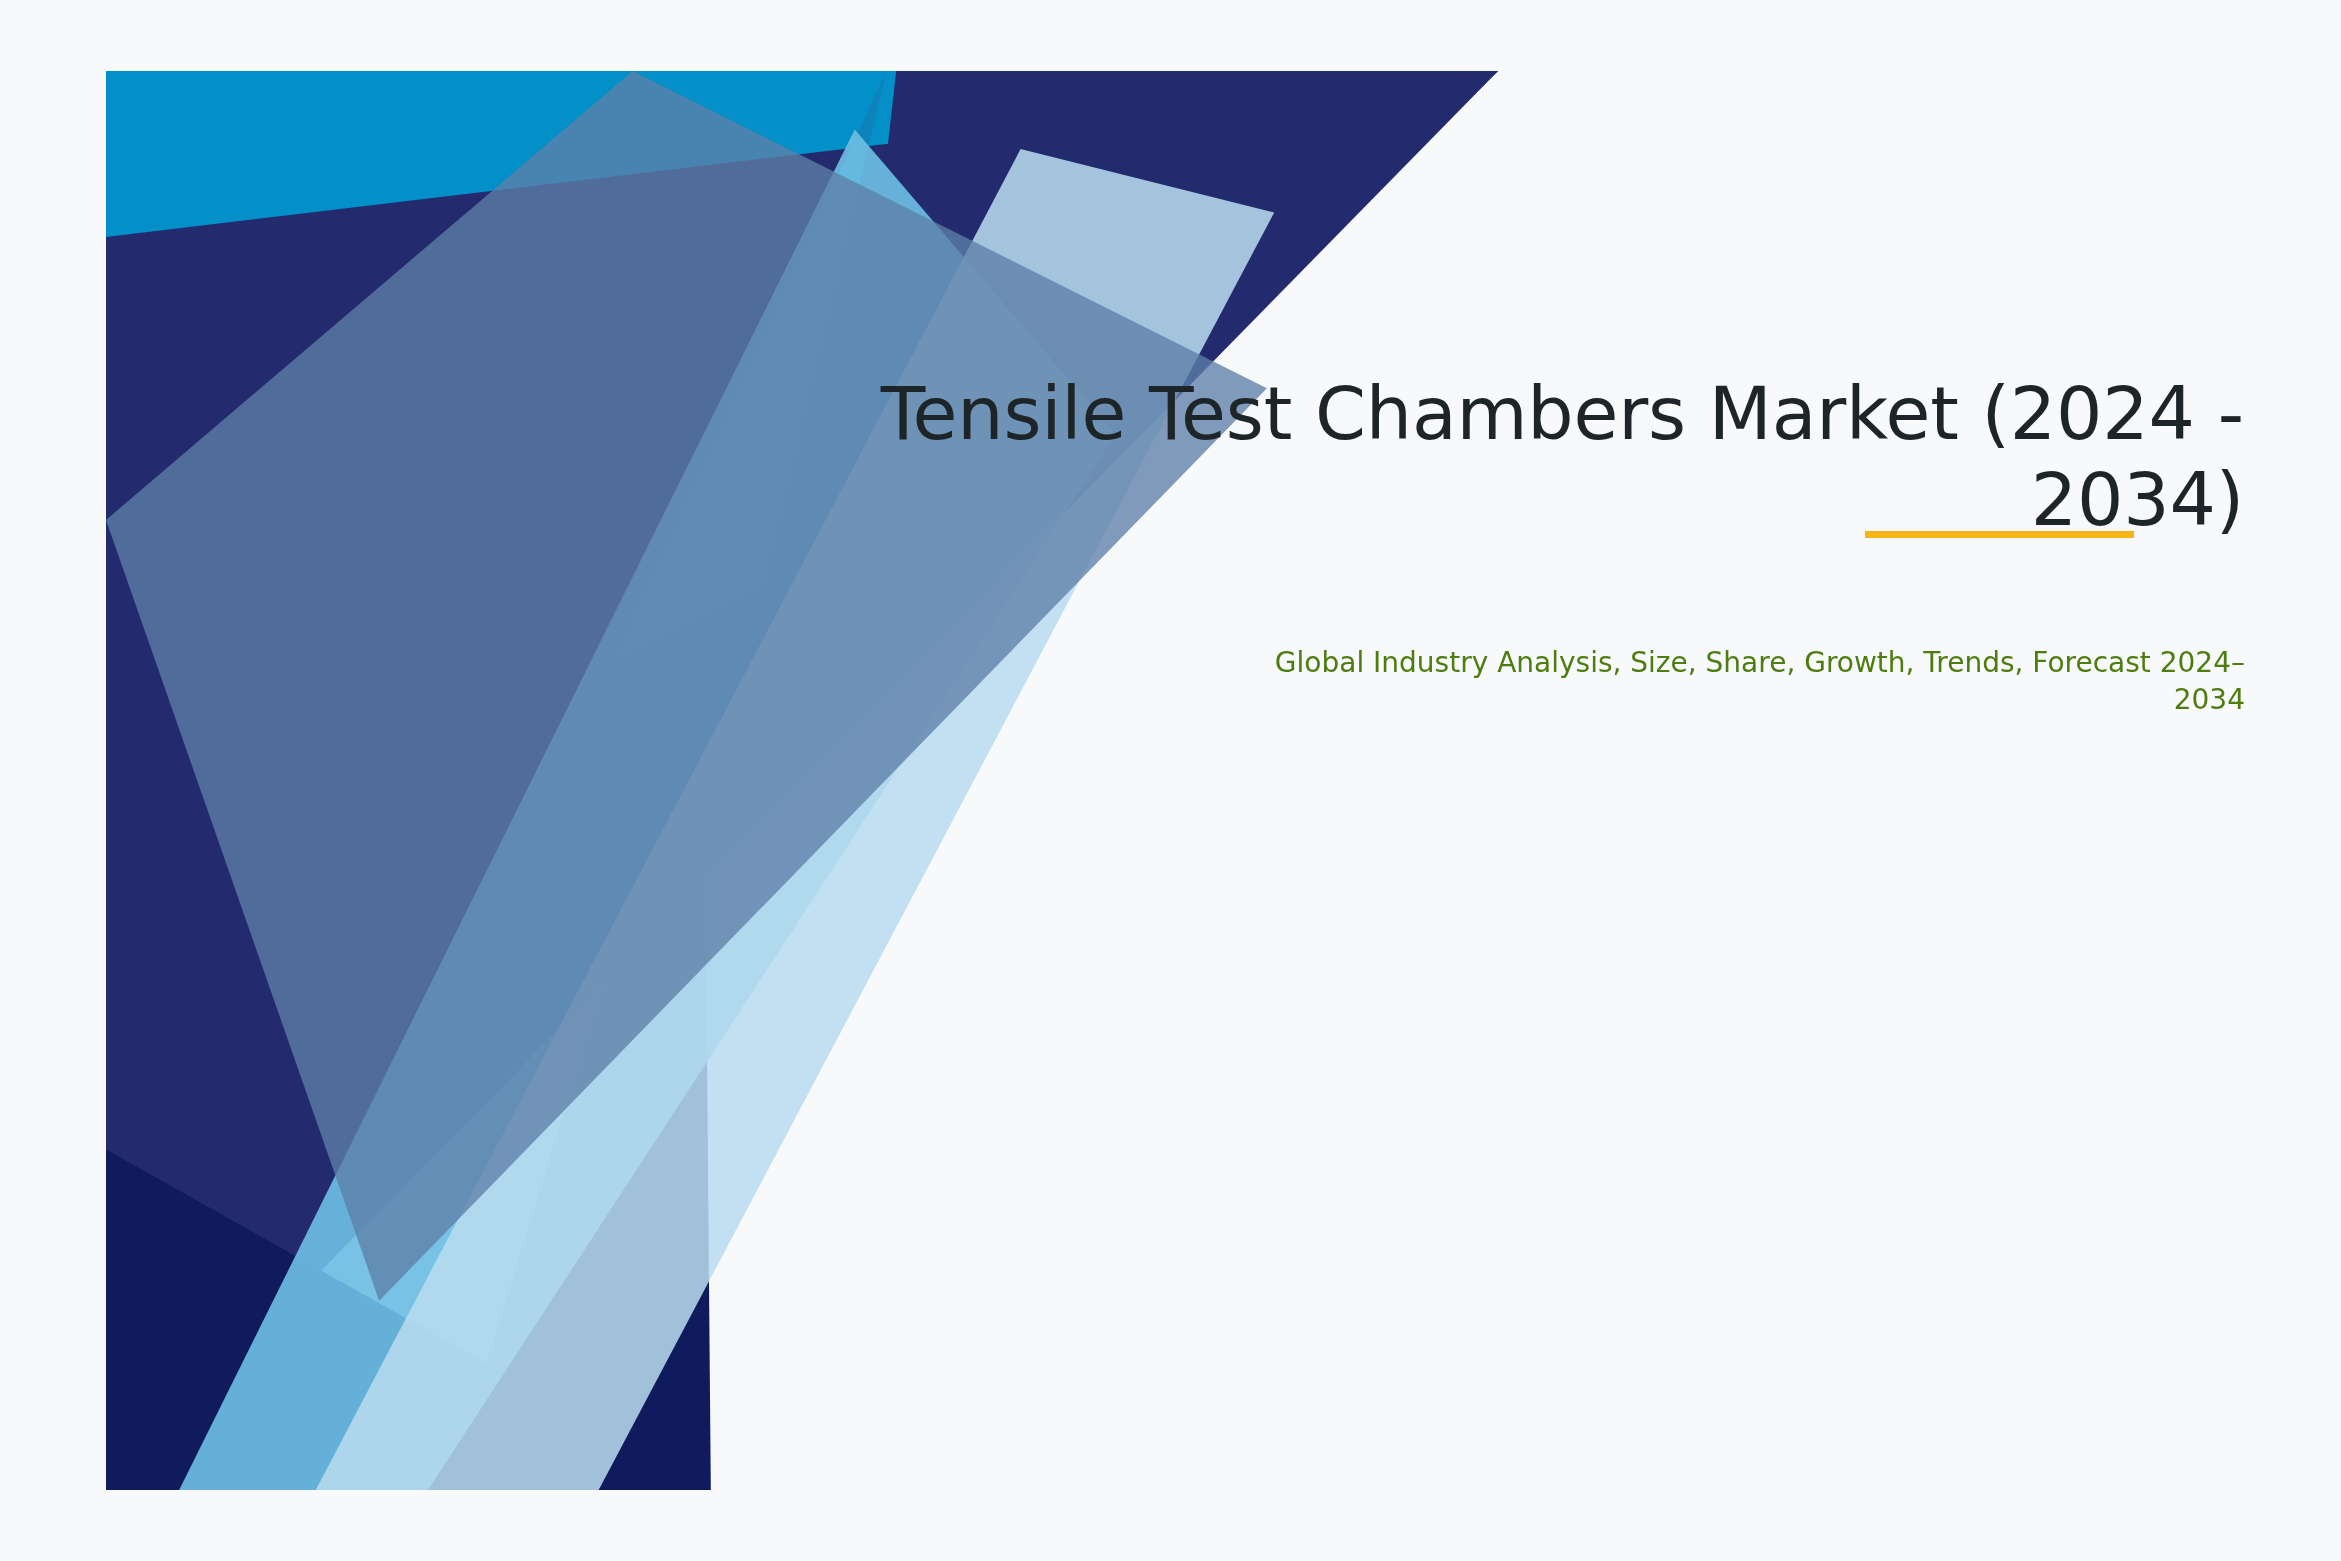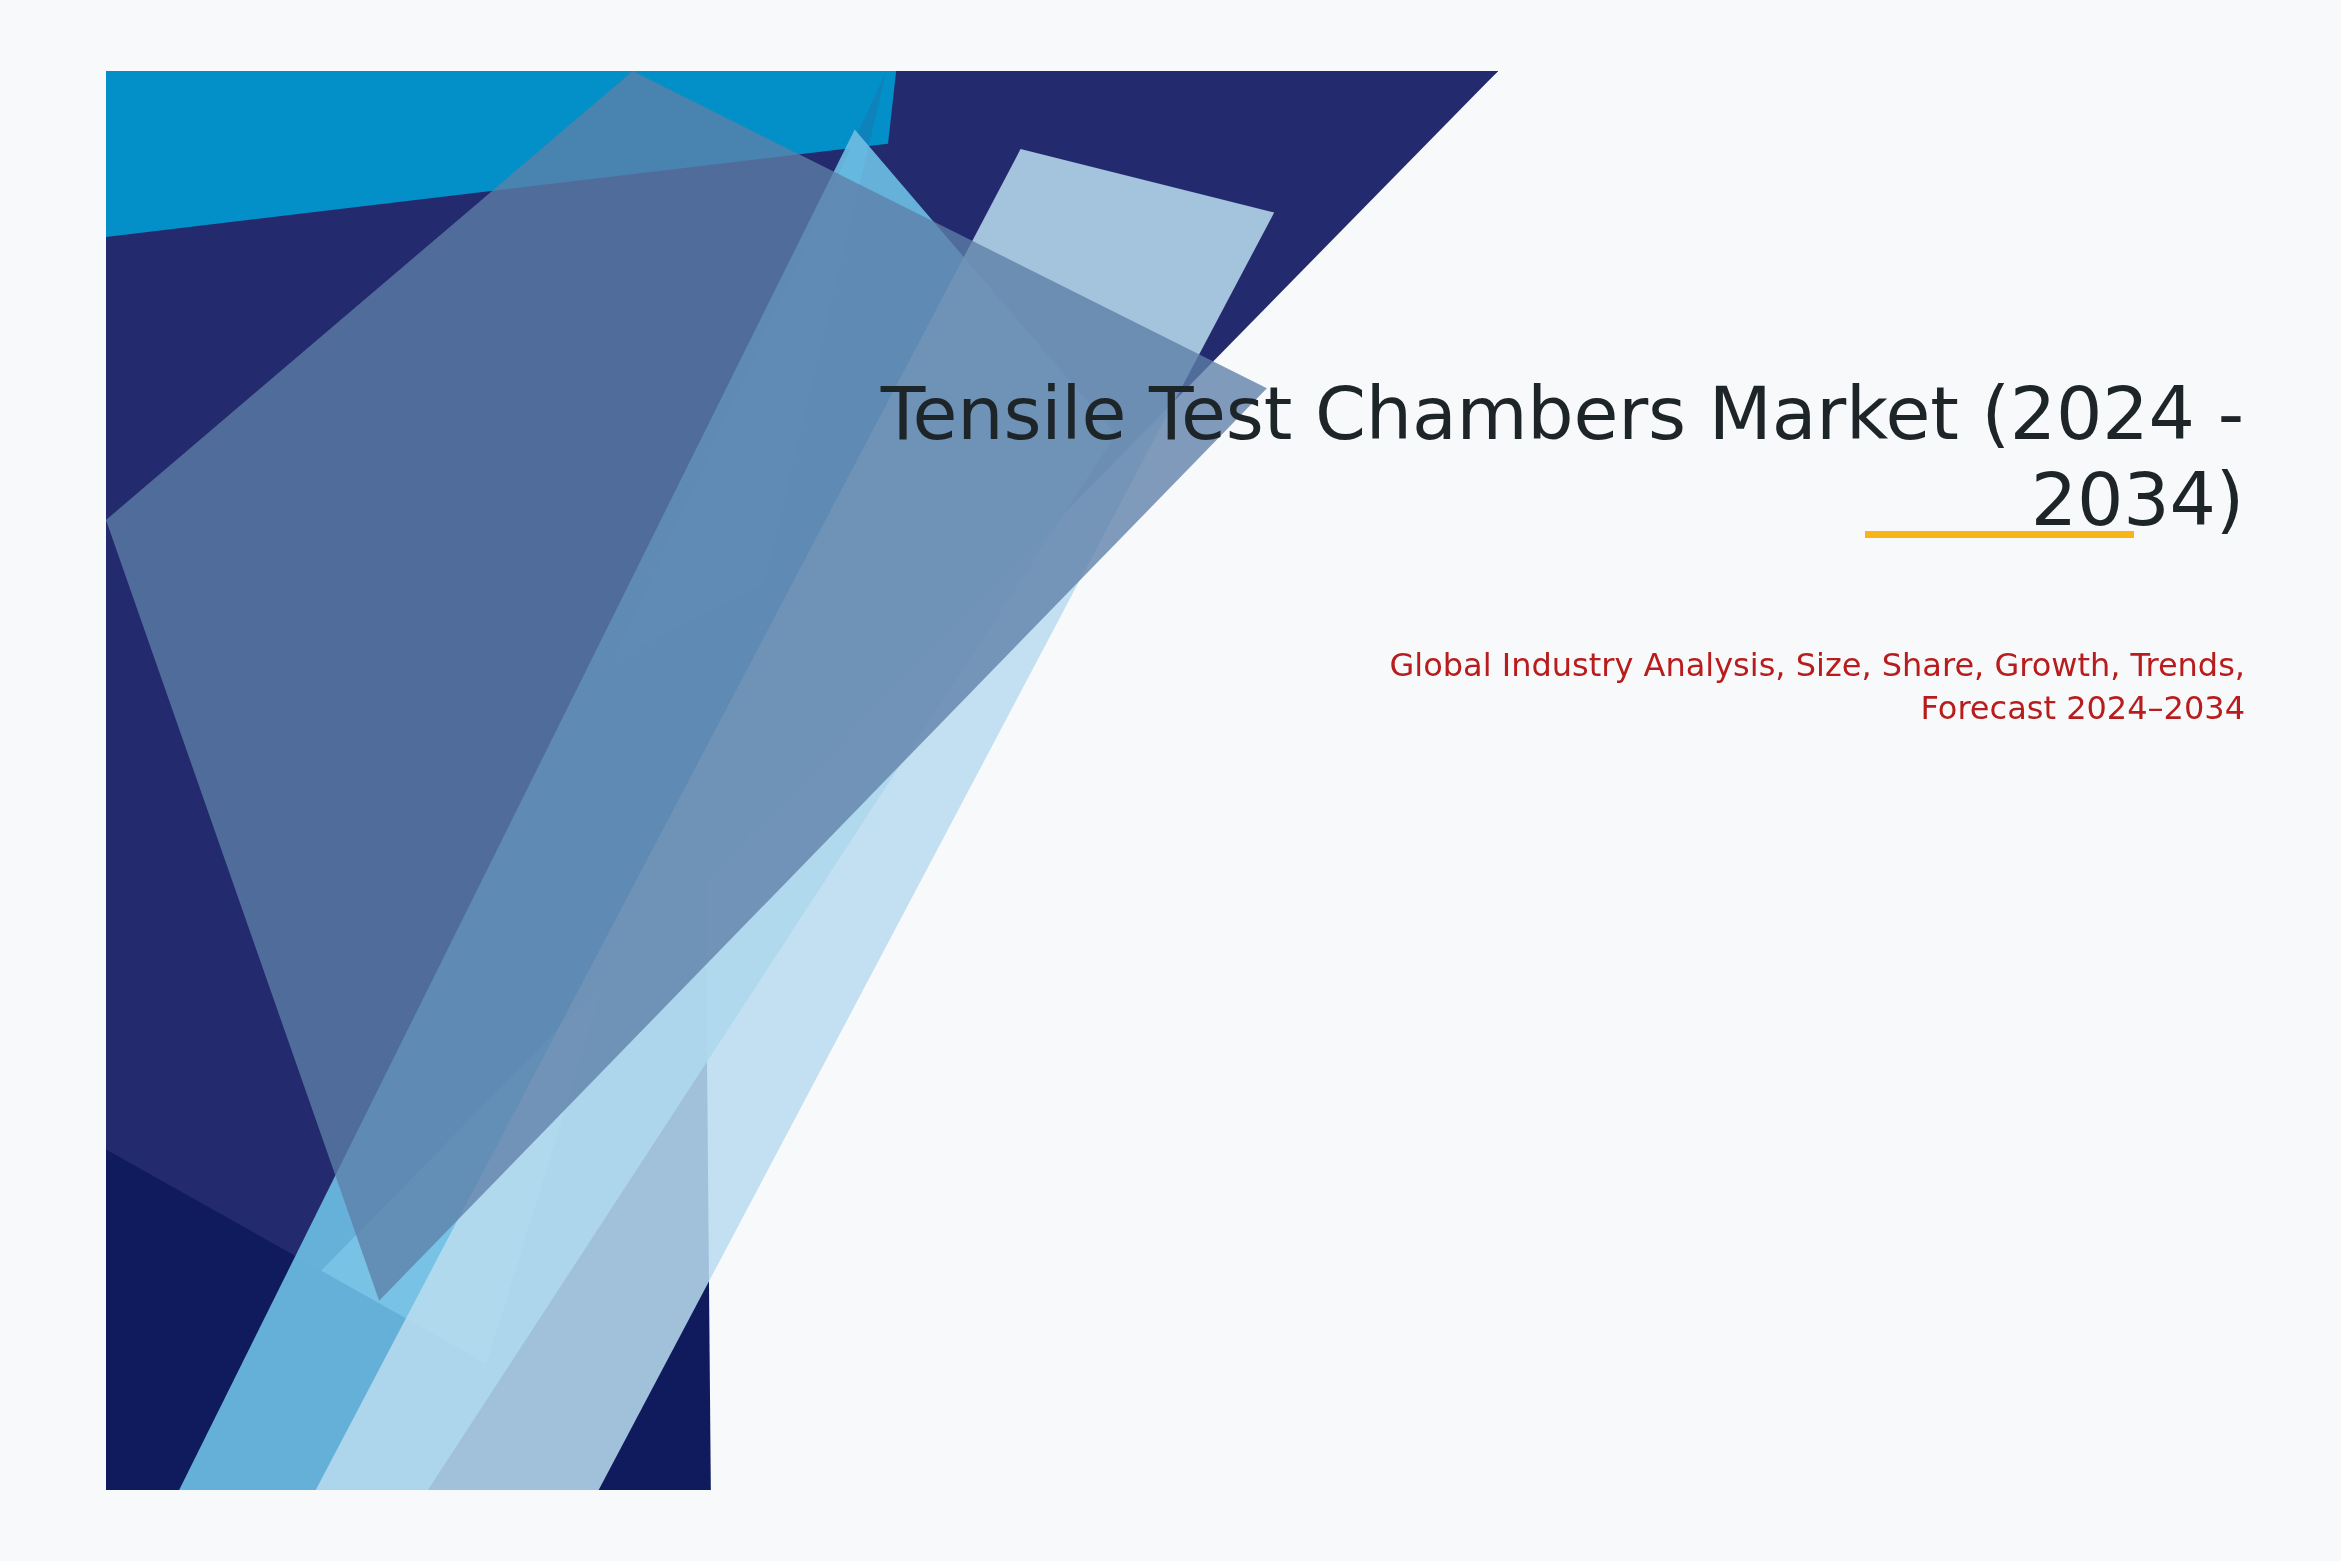--- a/index.html
+++ b/index.html
@@ -66,24 +66,24 @@
     z-index: 2;
   }
 
   #report-subtitle {
     position: absolute;
     left: 1269px;
     top: 644px;
     width: 976px;
     text-align: right;
     margin: 0;
-    font-size: 32px;
+    font-size: 28px;
     line-height: 1.33;
     font-weight: 400;
-    color: #b91c1c;
+    color: #4d7c0f;
     white-space: pre-wrap;
   }
 </style>
 </head>
 <body>
 
 <div id="cover-page">
 
   <div id="hero-artwork">
     <svg viewBox="0 0 2860 2908" preserveAspectRatio="none" aria-hidden="true">

